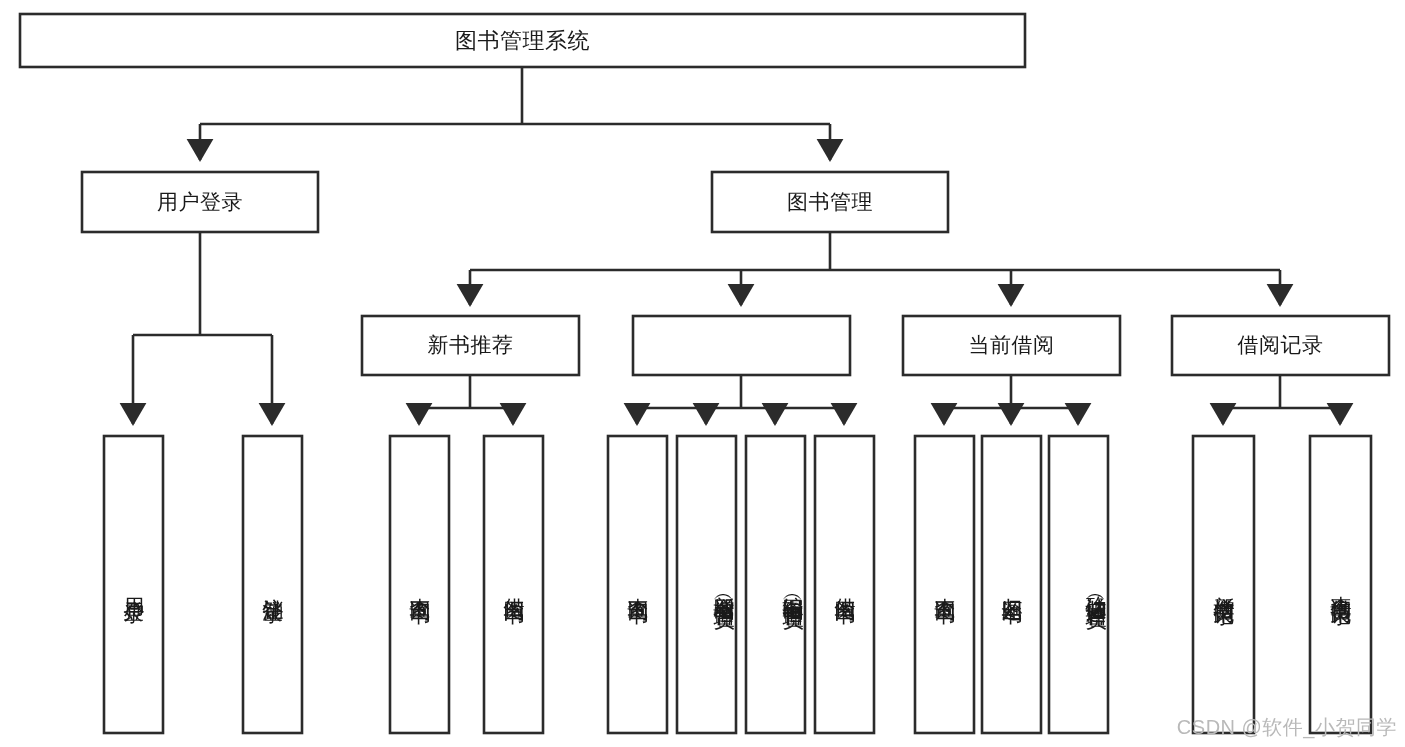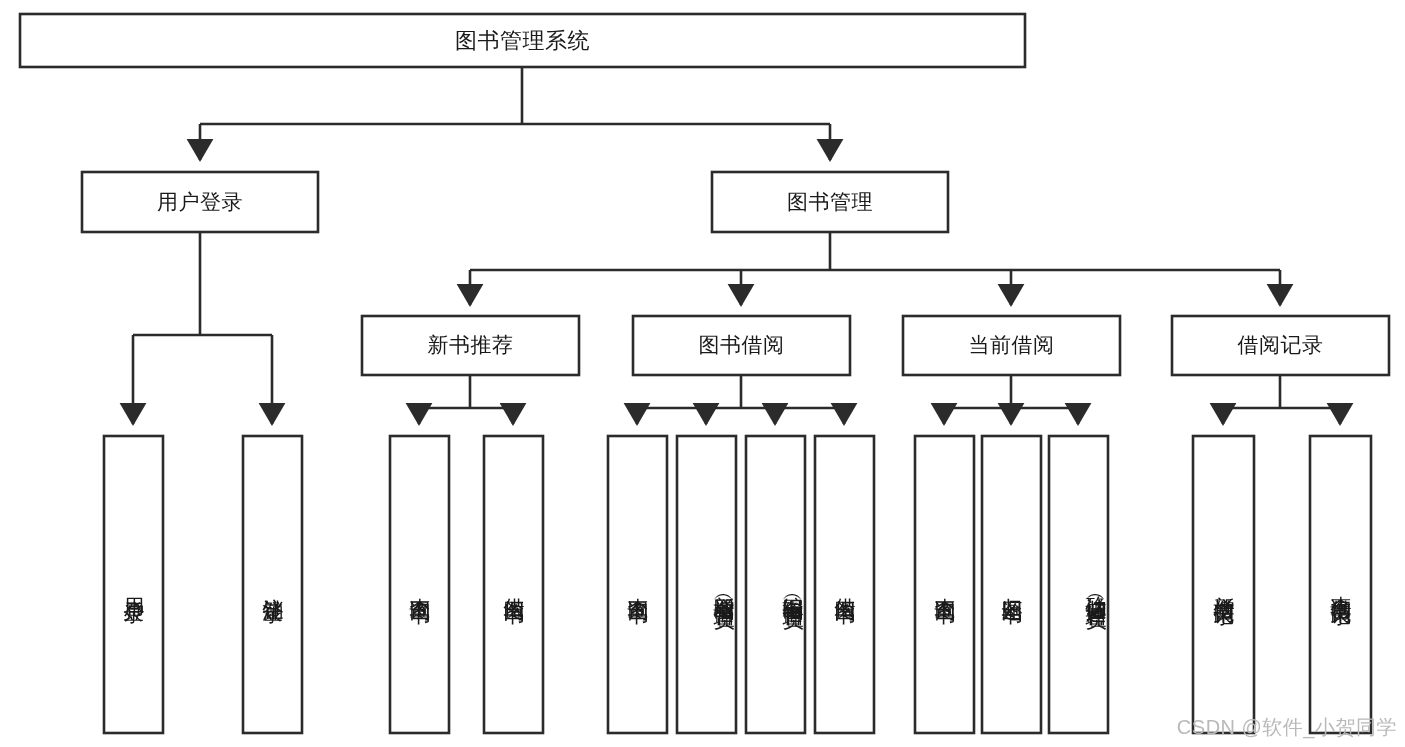--- a/index.html
+++ b/index.html
@@ -172,21 +172,20 @@
       <path class="edge-line" d="M1340,408 L1340,424" marker-end="url(#arrow)"></path>
     </g>
   </svg>
 
   <div class="node-label horizontal title" style="left:20px; top:14px; width:1005px; height:53px;">图书管理系统</div>
 
   <div class="node-label horizontal" style="left:82px; top:172px; width:236px; height:60px;">用户登录</div>
   <div class="node-label horizontal" style="left:362px; top:316px; width:217px; height:59px;">新书推荐</div>
 
   <div class="node-label horizontal" style="left:712px; top:172px; width:236px; height:60px;">图书管理</div>
-  <div class="node-label horizontal" style="left:633px; top:316px; width:217px; height:59px;">图书借阅</div>
   <div class="node-label horizontal" style="left:903px; top:316px; width:217px; height:59px;">当前借阅</div>
   <div class="node-label horizontal" style="left:1172px; top:316px; width:217px; height:59px;">借阅记录</div>
 
   <div class="node-label vertical" style="left:104px; top:436px; width:59px; height:297px;">用户登录</div>
   <div class="node-label vertical" style="left:243px; top:436px; width:59px; height:297px;">注销登录</div>
 
   <div class="node-label vertical" style="left:390px; top:436px; width:59px; height:297px;">查询图书</div>
   <div class="node-label vertical" style="left:484px; top:436px; width:59px; height:297px;">借阅图书</div>
 
   <div class="node-label vertical" style="left:608px; top:436px; width:59px; height:297px;">查询图书</div>

